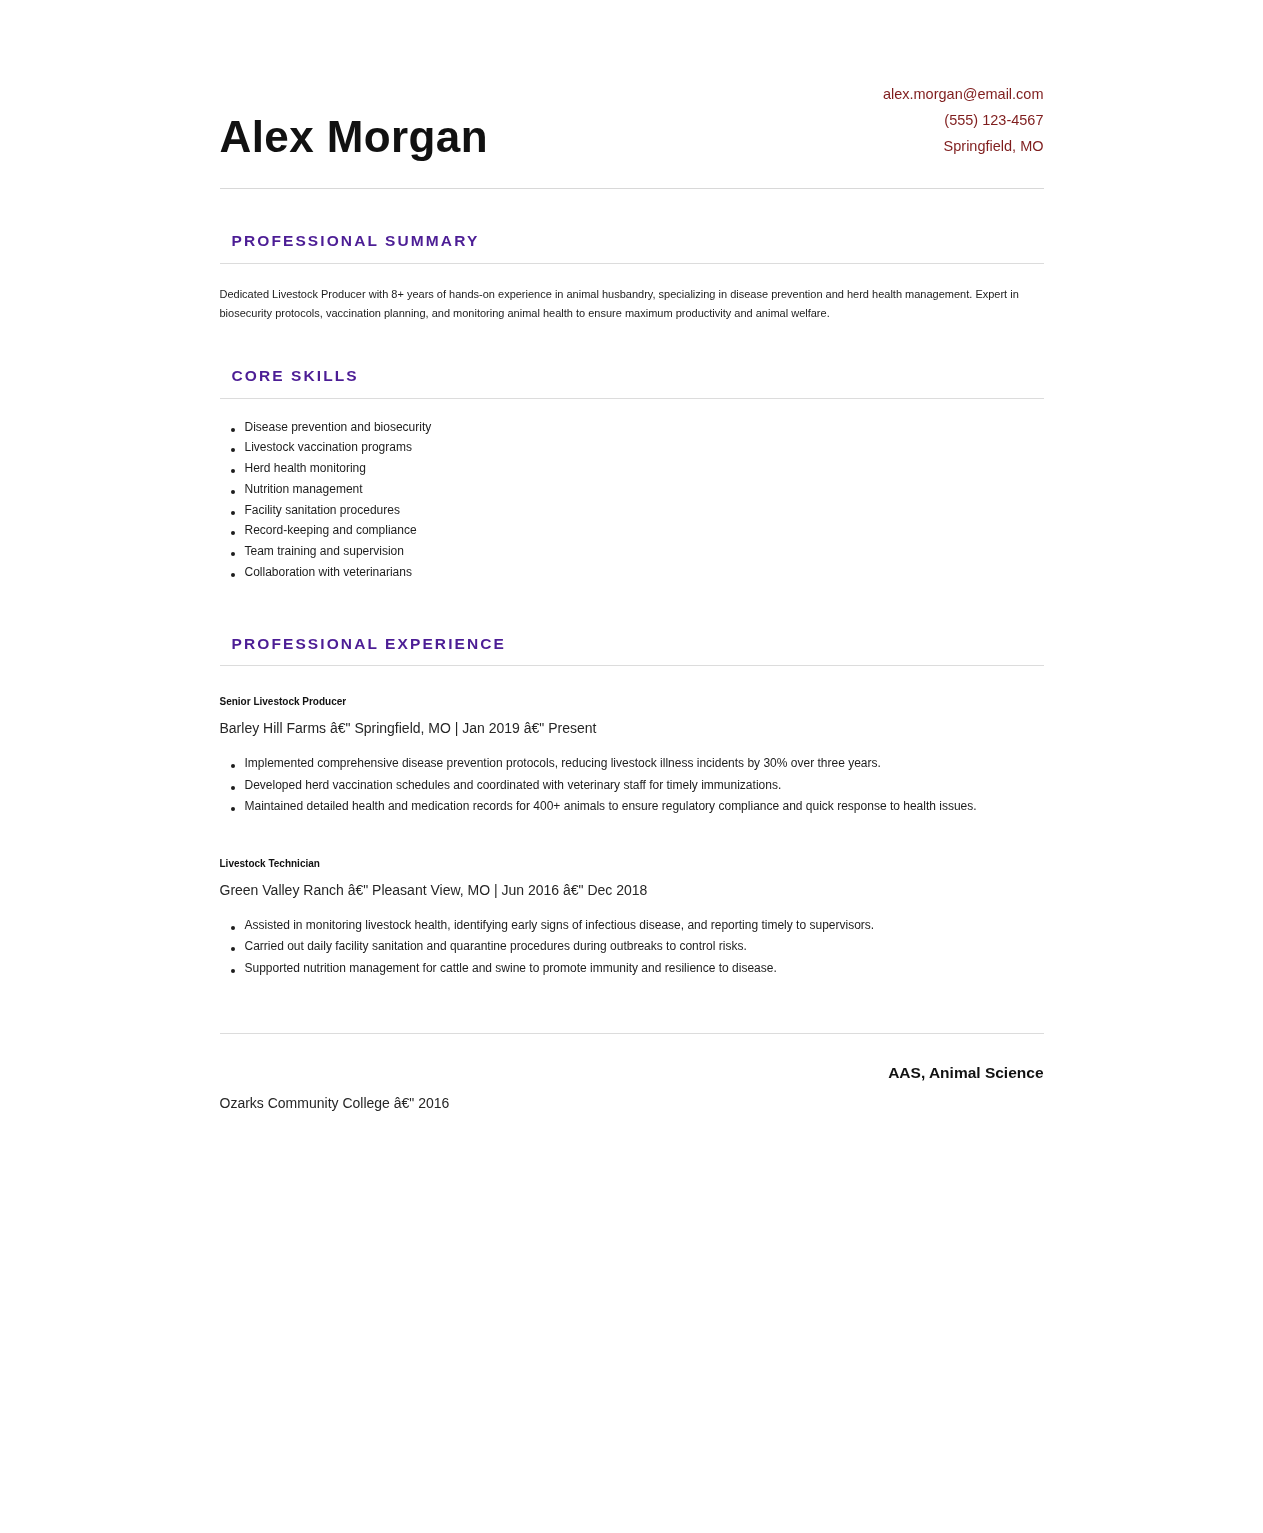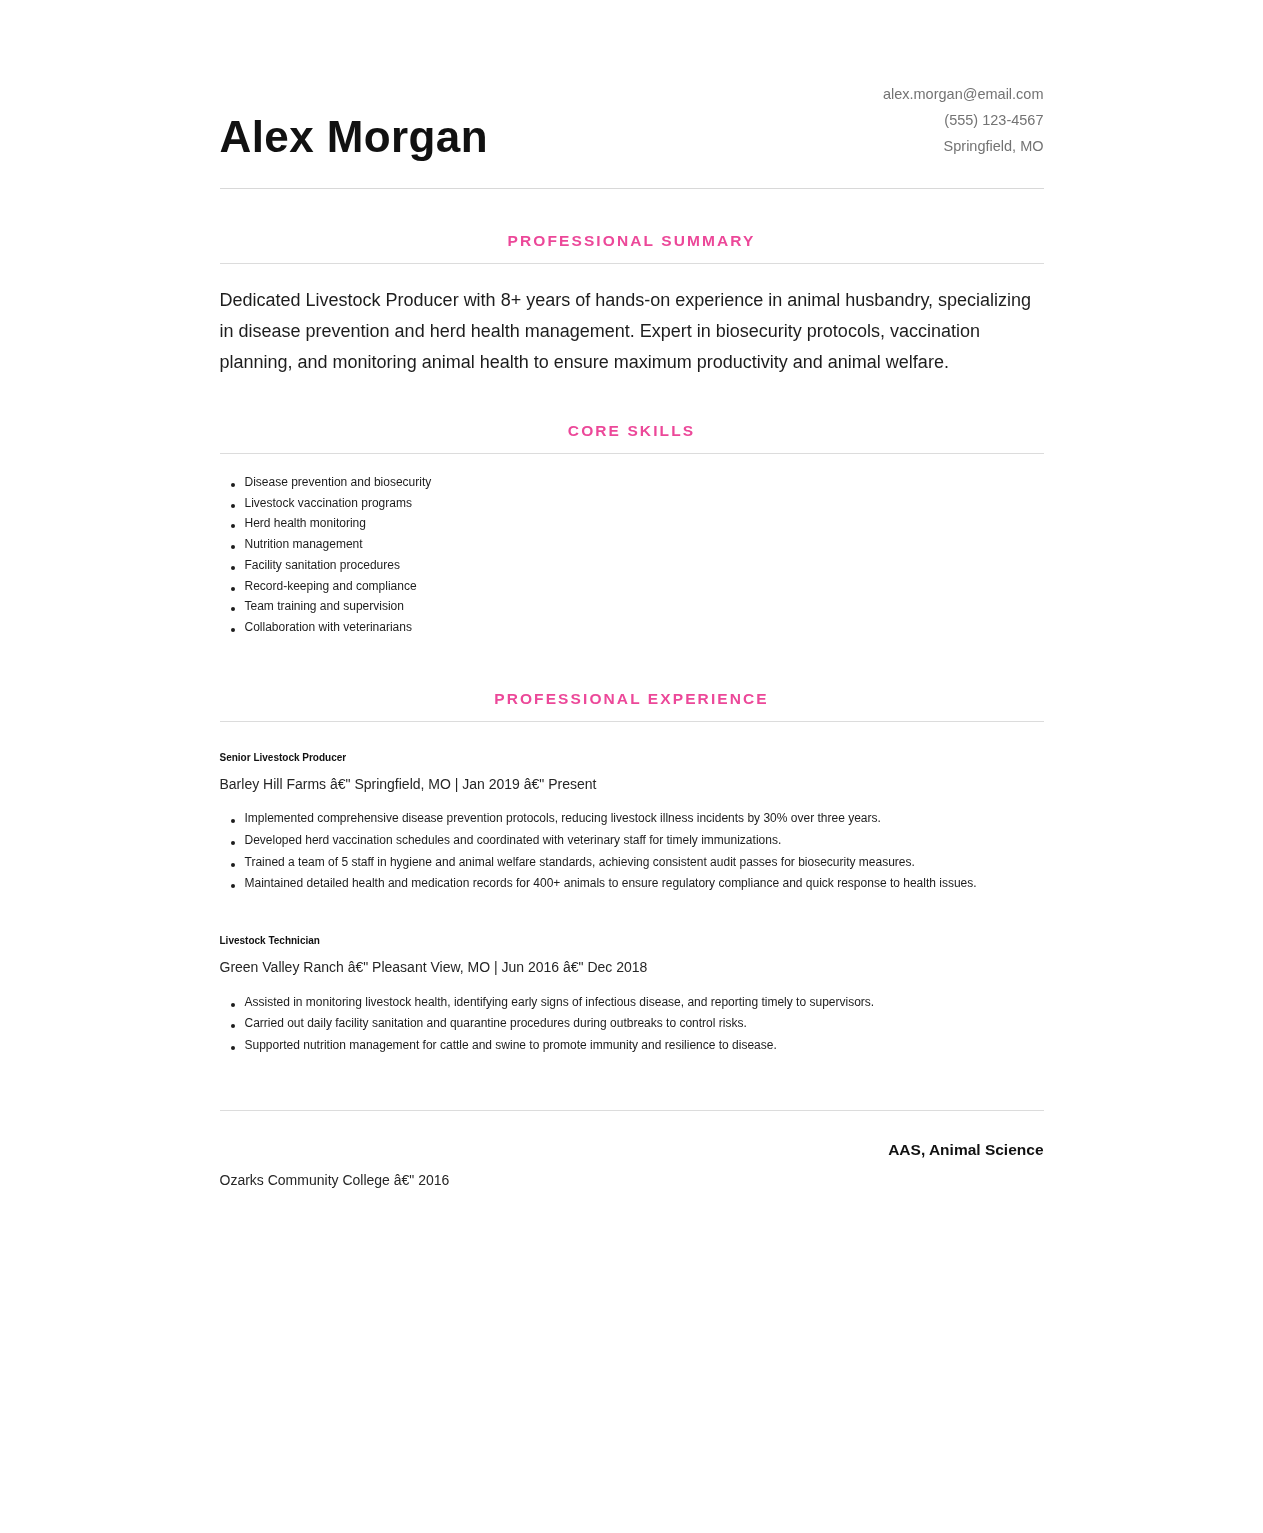--- a/index.html
+++ b/index.html
@@ -43,21 +43,21 @@
     letter-spacing: 0.4px;
     color: #111111;
     line-height: 1.1;
     margin: 0;
     padding-bottom: 4px;
   }
   .contact {
     text-align: right;
     font-size: 14.5px;
     line-height: 1.78;
-    color: #737373;
+    color: #7f1d1d;
     padding-bottom: 6px;
   }
   .contact div { white-space: nowrap; }
 
   .header-rule {
     border: 0;
     border-top: 1px solid #d8d8d8;
     margin: 15px 0 0 0;
     height: 0;
   }
@@ -69,34 +69,33 @@
   .section.section-summary { margin-top: 43px; }
   .section.section-skills { margin-top: 44px; }
   .section.section-experience { margin-top: 52px; }
   .section.section-education { margin-top: 54px; }
 
   .section-title {
     font-size: 15.5px;
     font-weight: bold;
     letter-spacing: 2.1px;
     text-transform: uppercase;
-    color: #ec4899;
+    color: #4c1d95;
     margin: 12px;
     line-height: 1.2;
-    text-align: center;
   }
   .section-rule {
     border: 0;
     border-top: 1px solid #dcdcdc;
     margin: 11px 0 0 0;
     height: 0;
   }
 
   .summary-text {
-    font-size: 18px;
+    font-size: 11px;
     line-height: 1.73;
     color: #1d1d1d;
     margin: 21px 0 0 0;
     text-align: left;
   }
 
   
   ul.bullets {
     list-style: none;
     margin: 18px 0 0 0;
@@ -204,21 +203,20 @@
     <div class="section section-experience">
       <h2 class="section-title">PROFESSIONAL EXPERIENCE</h2>
       <hr class="section-rule">
 
       <div class="job first">
         <h3 class="job-title">Senior Livestock Producer</h3>
         <p class="job-meta">Barley Hill Farms â€" Springfield, MO | Jan 2019 â€" Present</p>
         <ul class="bullets">
           <li>Implemented comprehensive disease prevention protocols, reducing livestock illness incidents by 30% over three years.</li>
           <li>Developed herd vaccination schedules and coordinated with veterinary staff for timely immunizations.</li>
-          <li>Trained a team of 5 staff in hygiene and animal welfare standards, achieving consistent audit passes for biosecurity measures.</li>
           <li>Maintained detailed health and medication records for 400+ animals to ensure regulatory compliance and quick response to health issues.</li>
         </ul>
       </div>
 
       <div class="job">
         <h3 class="job-title">Livestock Technician</h3>
         <p class="job-meta">Green Valley Ranch â€" Pleasant View, MO | Jun 2016 â€" Dec 2018</p>
         <ul class="bullets">
           <li>Assisted in monitoring livestock health, identifying early signs of infectious disease, and reporting timely to supervisors.</li>
           <li>Carried out daily facility sanitation and quarantine procedures during outbreaks to control risks.</li>

